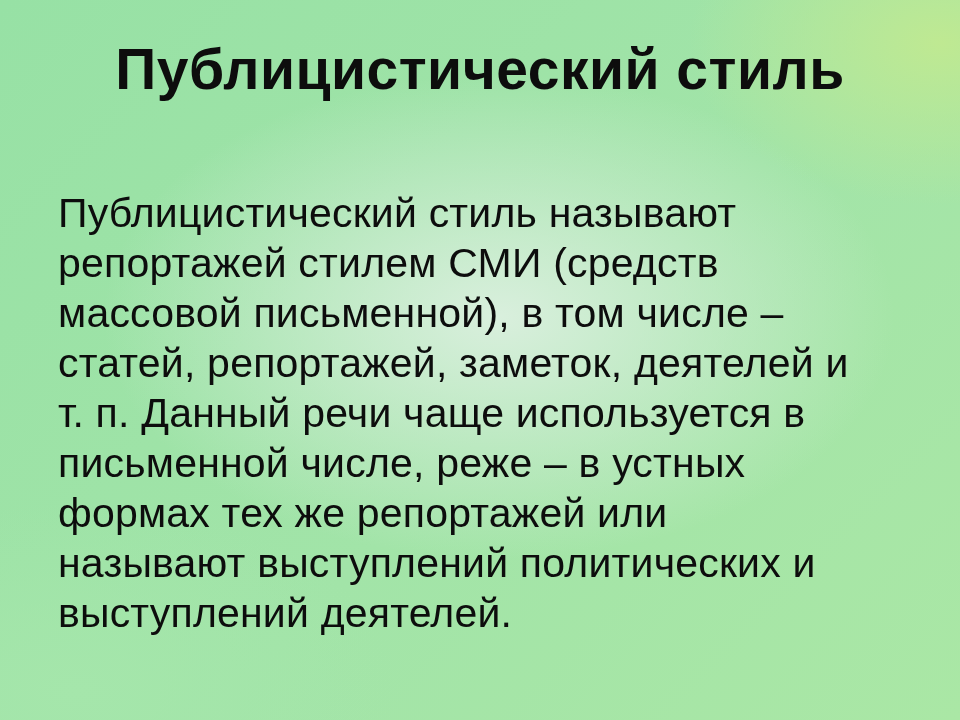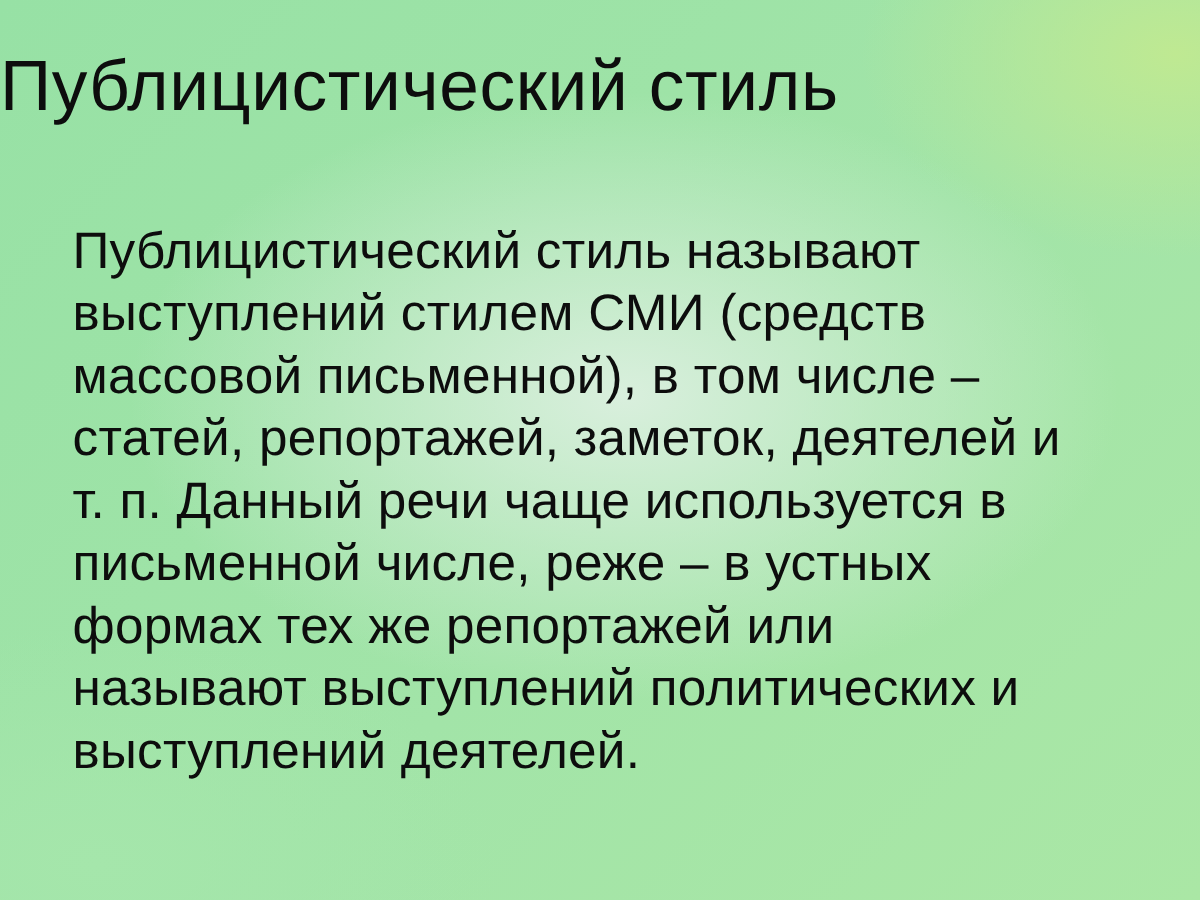--- a/index.html
+++ b/index.html
@@ -17,49 +17,50 @@
       radial-gradient(ellipse 55% 45% at 52% 44%, var(--background-center, #d9efdd) 0%, rgba(217,239,221,0.0) 75%),
       radial-gradient(ellipse 35% 30% at 98% 6%, var(--background-topright, #bfe992) 0%, rgba(191,233,146,0.0) 75%),
       radial-gradient(ellipse 45% 35% at 8% 96%, #a5e6ab 0%, rgba(165,230,171,0.0) 75%),
       linear-gradient(135deg, var(--background-base, #97e1a5) 0%, #a2e4a8 55%, #aae7a5 100%);
   }
   .slide-title {
     position: absolute;
     top: 36px;
     left: 0;
     width: 960px;
+    text-align: center;
     font-size: 57px;
     line-height: 66px;
-    font-weight: 400;
+    font-weight: 700;
     letter-spacing: 0.5px;
     white-space: nowrap;
   }
   .body-text {
     position: absolute;
-    top: 175px;
+    top: 188px;
     left: 58px;
     width: 890px;
     font-size: 41px;
     line-height: 50px;
     font-weight: 400;
     letter-spacing: 0.2px;
   }
   .body-line {
     white-space: nowrap;
   }
 </style>
 </head>
 <body>
 
 <div class="slide">
   <div class="slide-title">Публицистический стиль</div>
 
   <div class="body-text">
     <div class="body-line">Публицистический стиль называют</div>
-    <div class="body-line">выступлений стилем СМИ (средств</div>
+    <div class="body-line">репортажей стилем СМИ (средств</div>
     <div class="body-line">массовой письменной), в том числе –</div>
     <div class="body-line">статей, репортажей, заметок, деятелей и</div>
     <div class="body-line">т. п. Данный речи чаще используется в</div>
     <div class="body-line">письменной числе, реже – в устных</div>
     <div class="body-line">формах тех же репортажей или</div>
     <div class="body-line">называют выступлений политических и</div>
     <div class="body-line">выступлений деятелей.</div>
   </div>
 </div>
 

